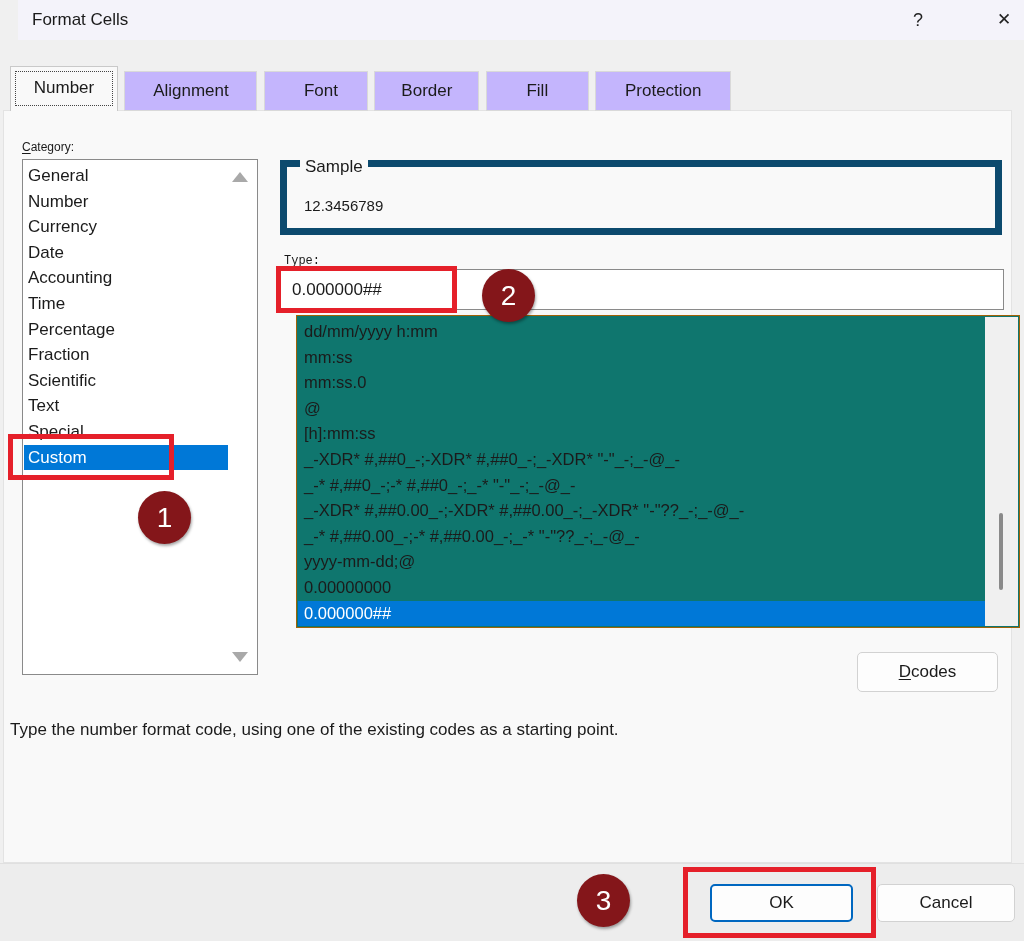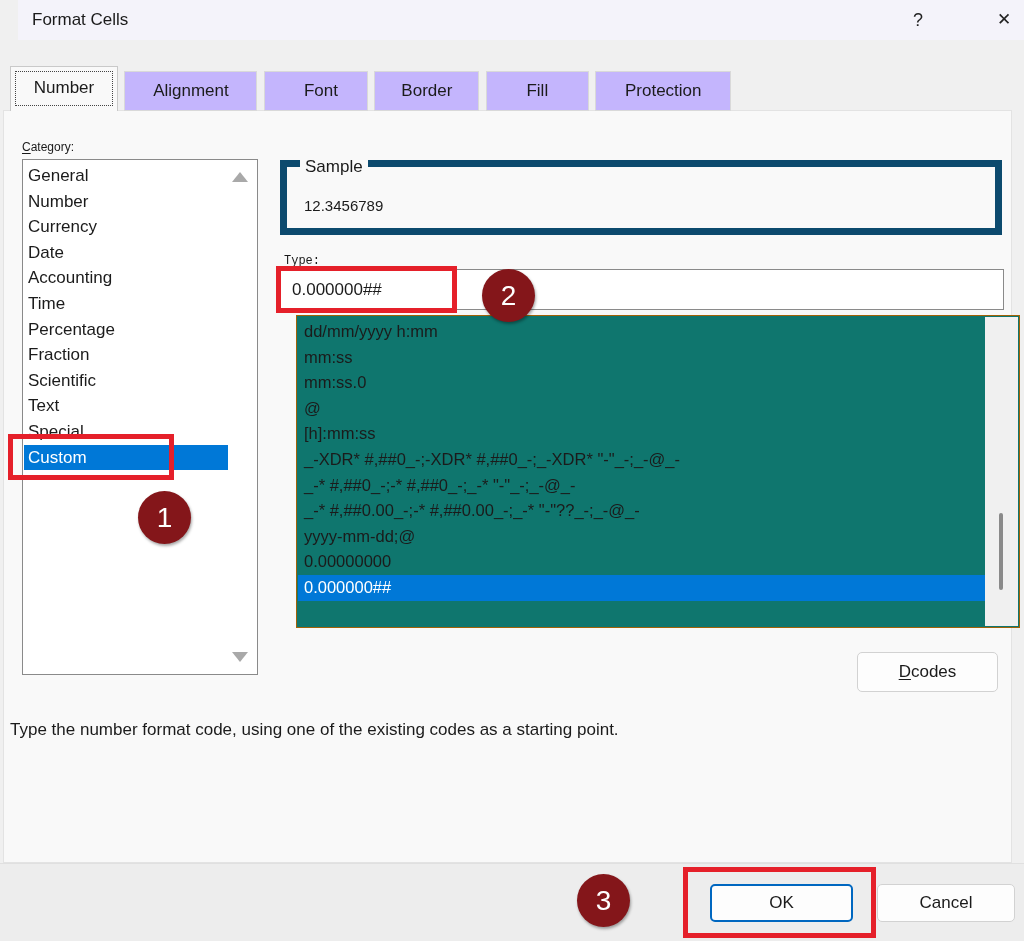--- a/index.html
+++ b/index.html
@@ -134,20 +134,21 @@
 
   <div class="codes-list">
     <div class="code-rows">
       <div class="code-row">dd/mm/yyyy h:mm</div>
       <div class="code-row">mm:ss</div>
       <div class="code-row">mm:ss.0</div>
       <div class="code-row">@</div>
       <div class="code-row">[h]:mm:ss</div>
       <div class="code-row">_-XDR* #,##0_-;-XDR* #,##0_-;_-XDR* "-"_-;_-@_-</div>
       <div class="code-row">_-* #,##0_-;-* #,##0_-;_-* "-"_-;_-@_-</div>
+      <div class="code-row">_-XDR* #,##0.00_-;-XDR* #,##0.00_-;_-XDR* "-"??_-;_-@_-</div>
       <div class="code-row">_-* #,##0.00_-;-* #,##0.00_-;_-* "-"??_-;_-@_-</div>
       <div class="code-row">yyyy-mm-dd;@</div>
       <div class="code-row">0.00000000</div>
       <div class="code-row selected">0.000000##</div>
     </div>
     <div class="codes-scroll">
       <div class="codes-thumb"></div>
     </div>
   </div>
 

